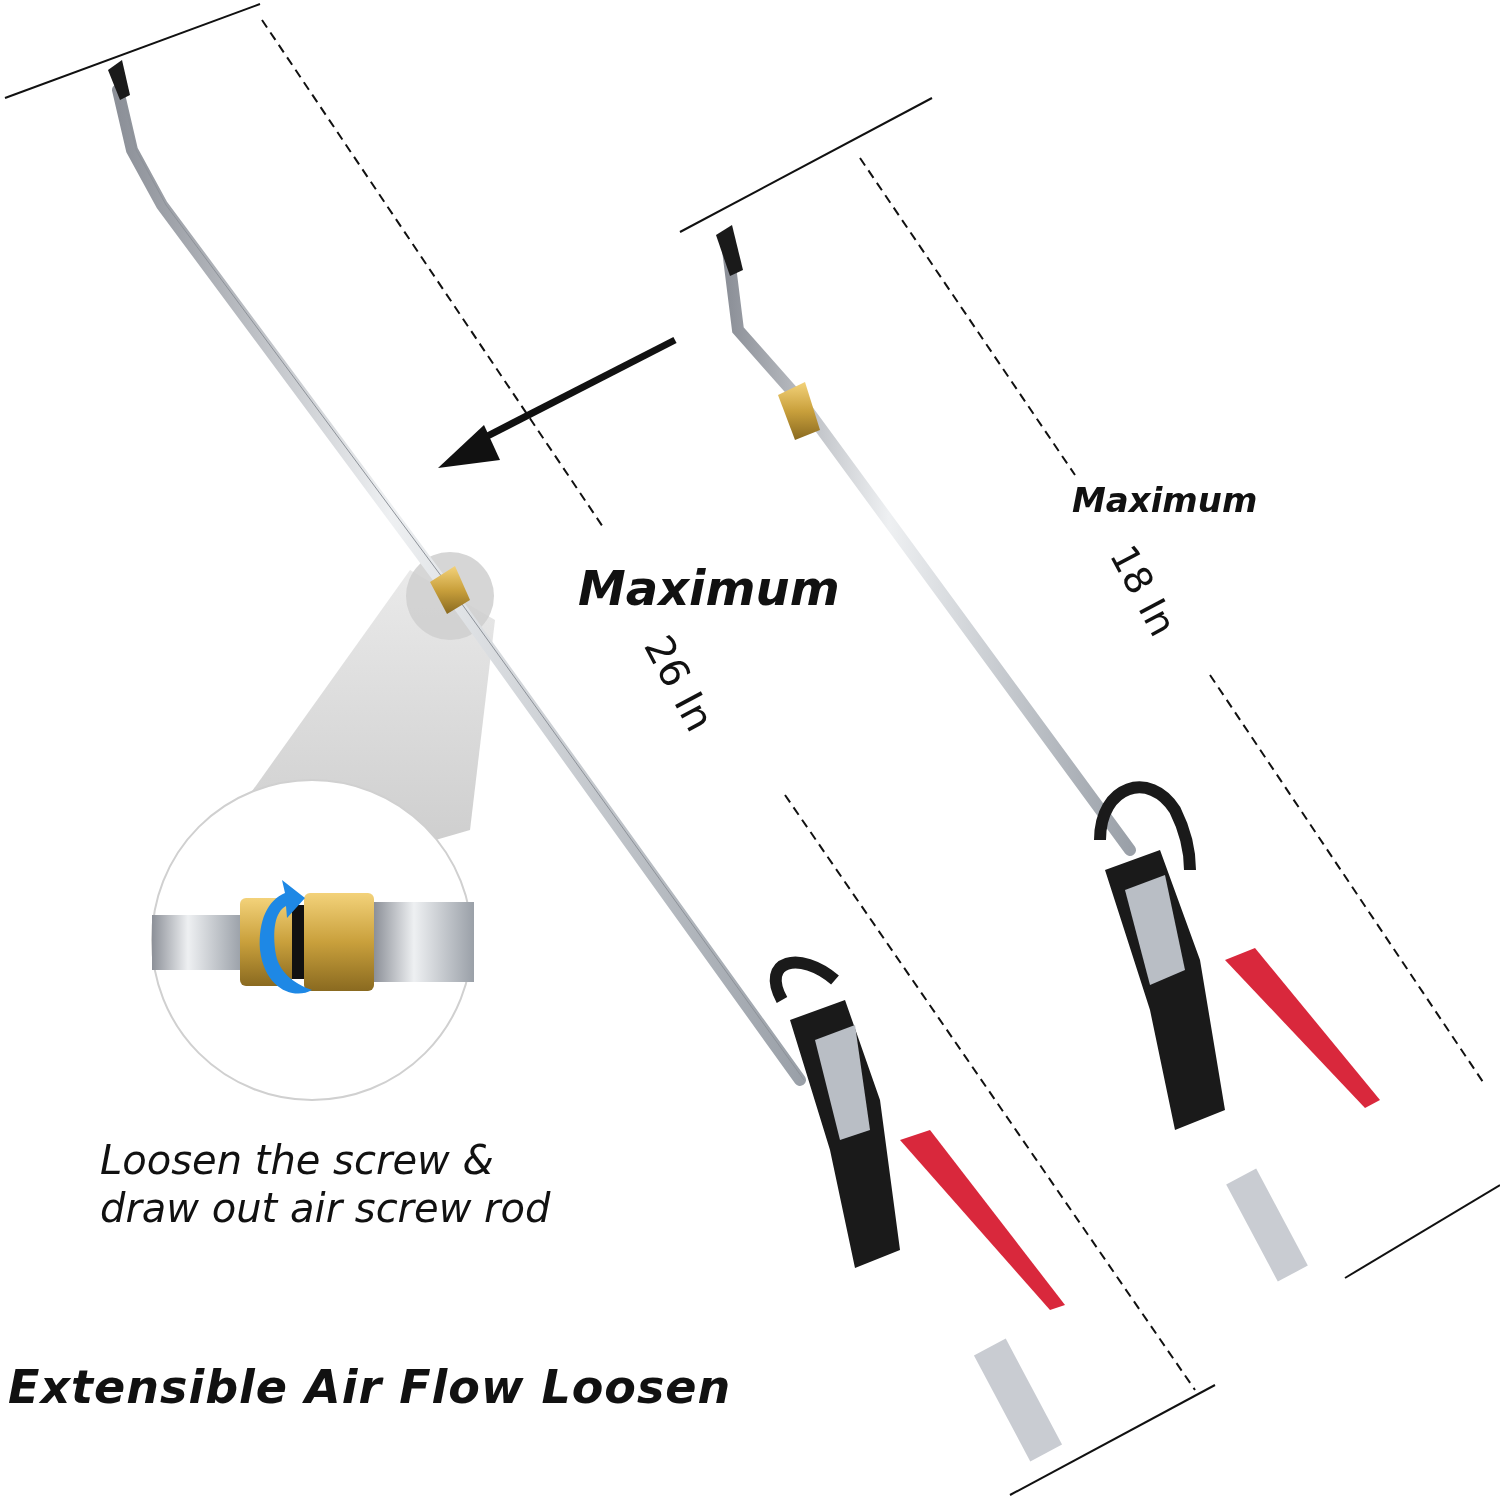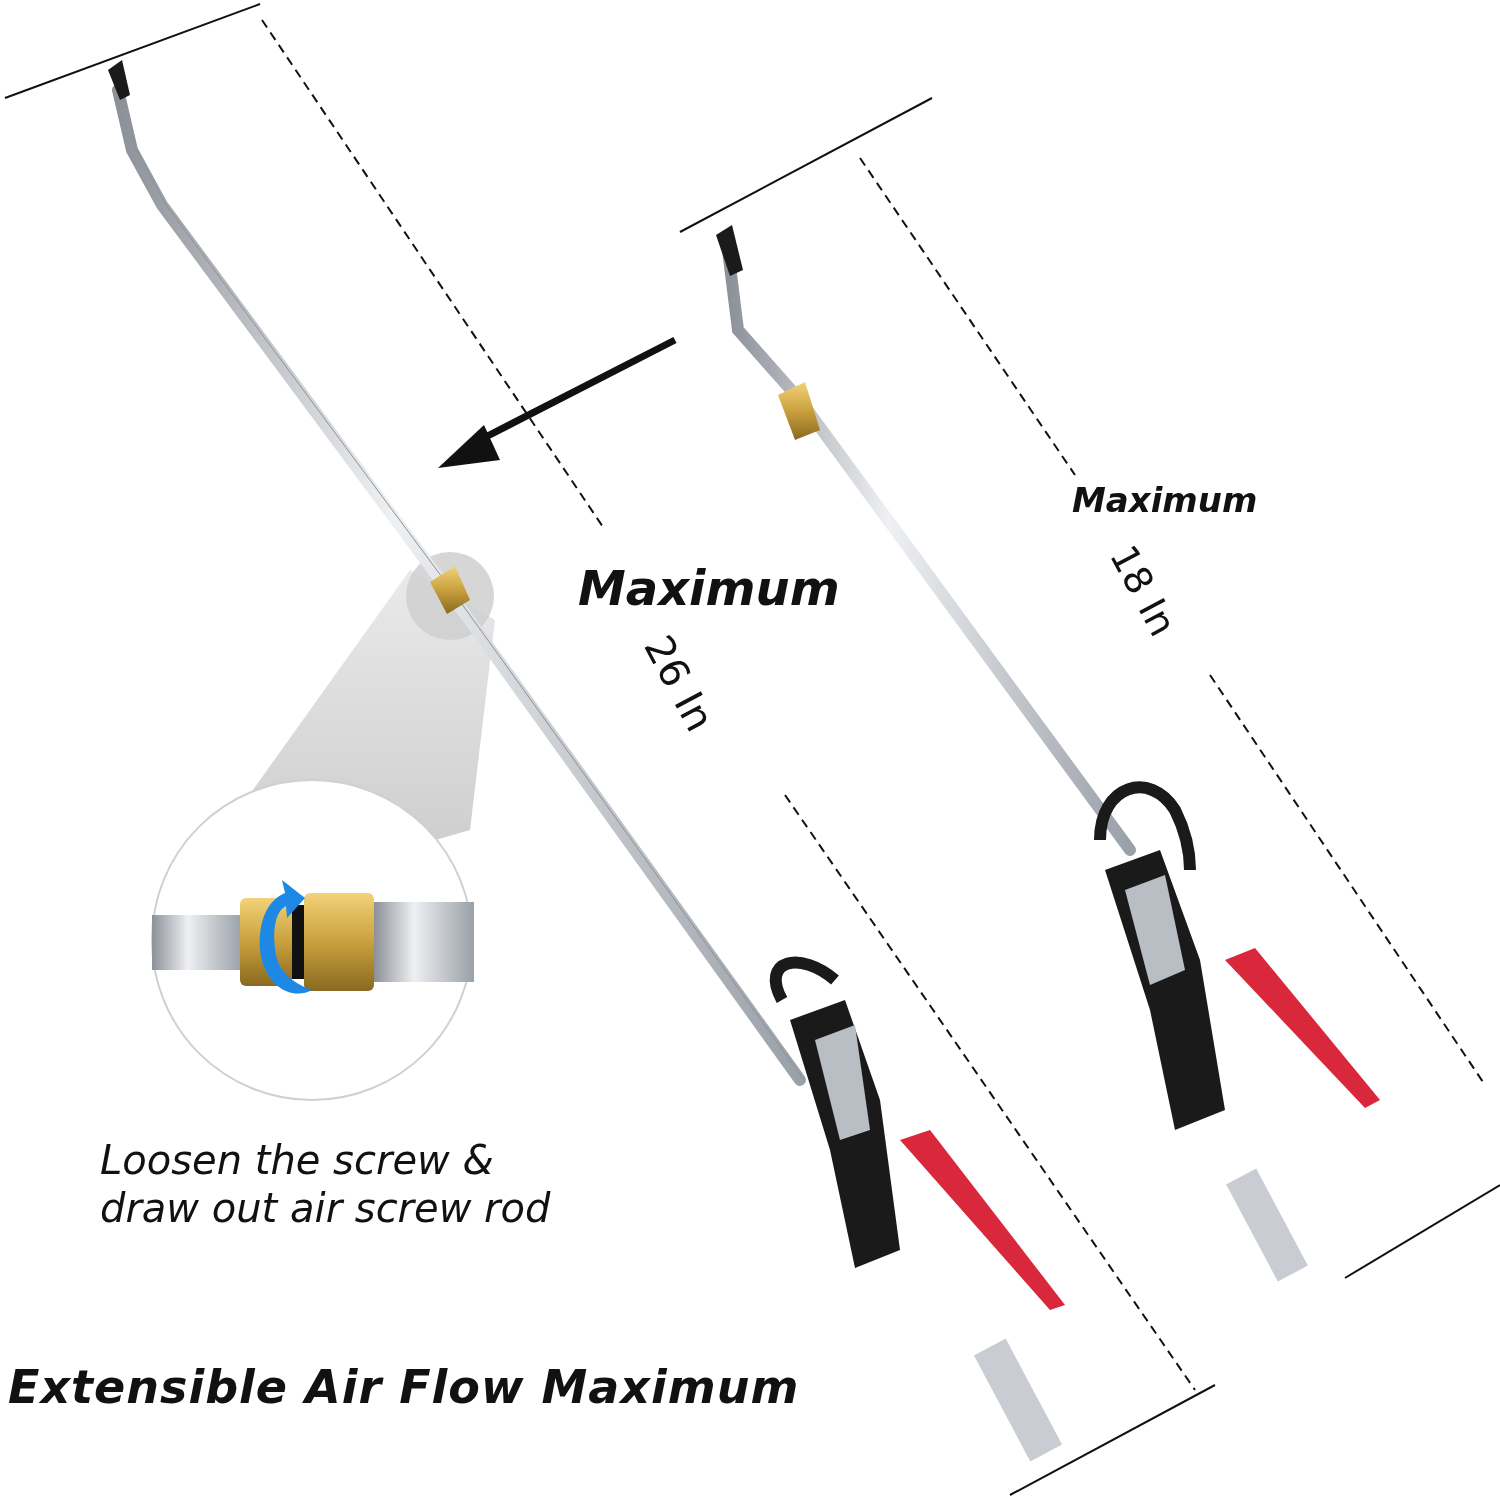--- a/index.html
+++ b/index.html
@@ -95,13 +95,13 @@
 <div id="maximum" class="label bold-it">Maximum</div>
 <div id="max-len" class="rot">26 In</div>
 <div id="original" class="label bold-it">Maximum</div>
 <div id="orig-len" class="rot">18 In</div>
 
 <div id="caption" class="label it">
   <div>Loosen the screw &amp;</div>
   <div>draw out air screw rod</div>
 </div>
 
-<div id="title" class="label bold-it">Extensible Air Flow Maximum</div>
+<div id="title" class="label bold-it">Extensible Air Flow Loosen</div>
 
 </body></html>

